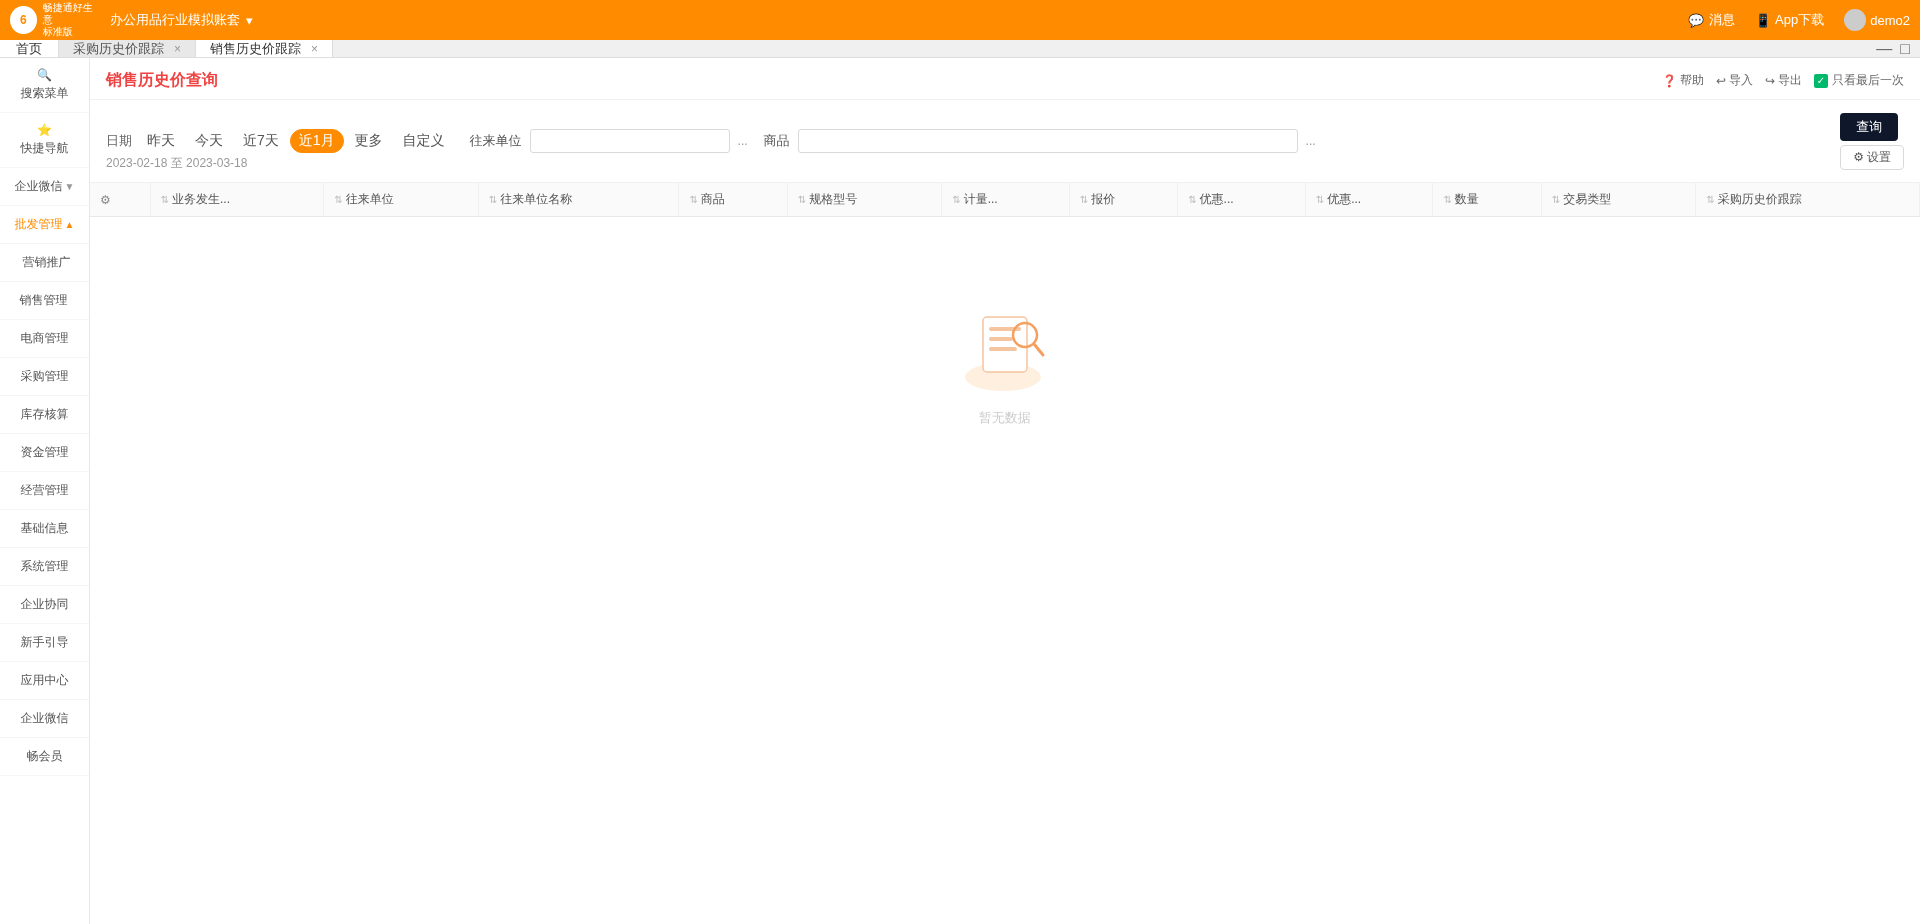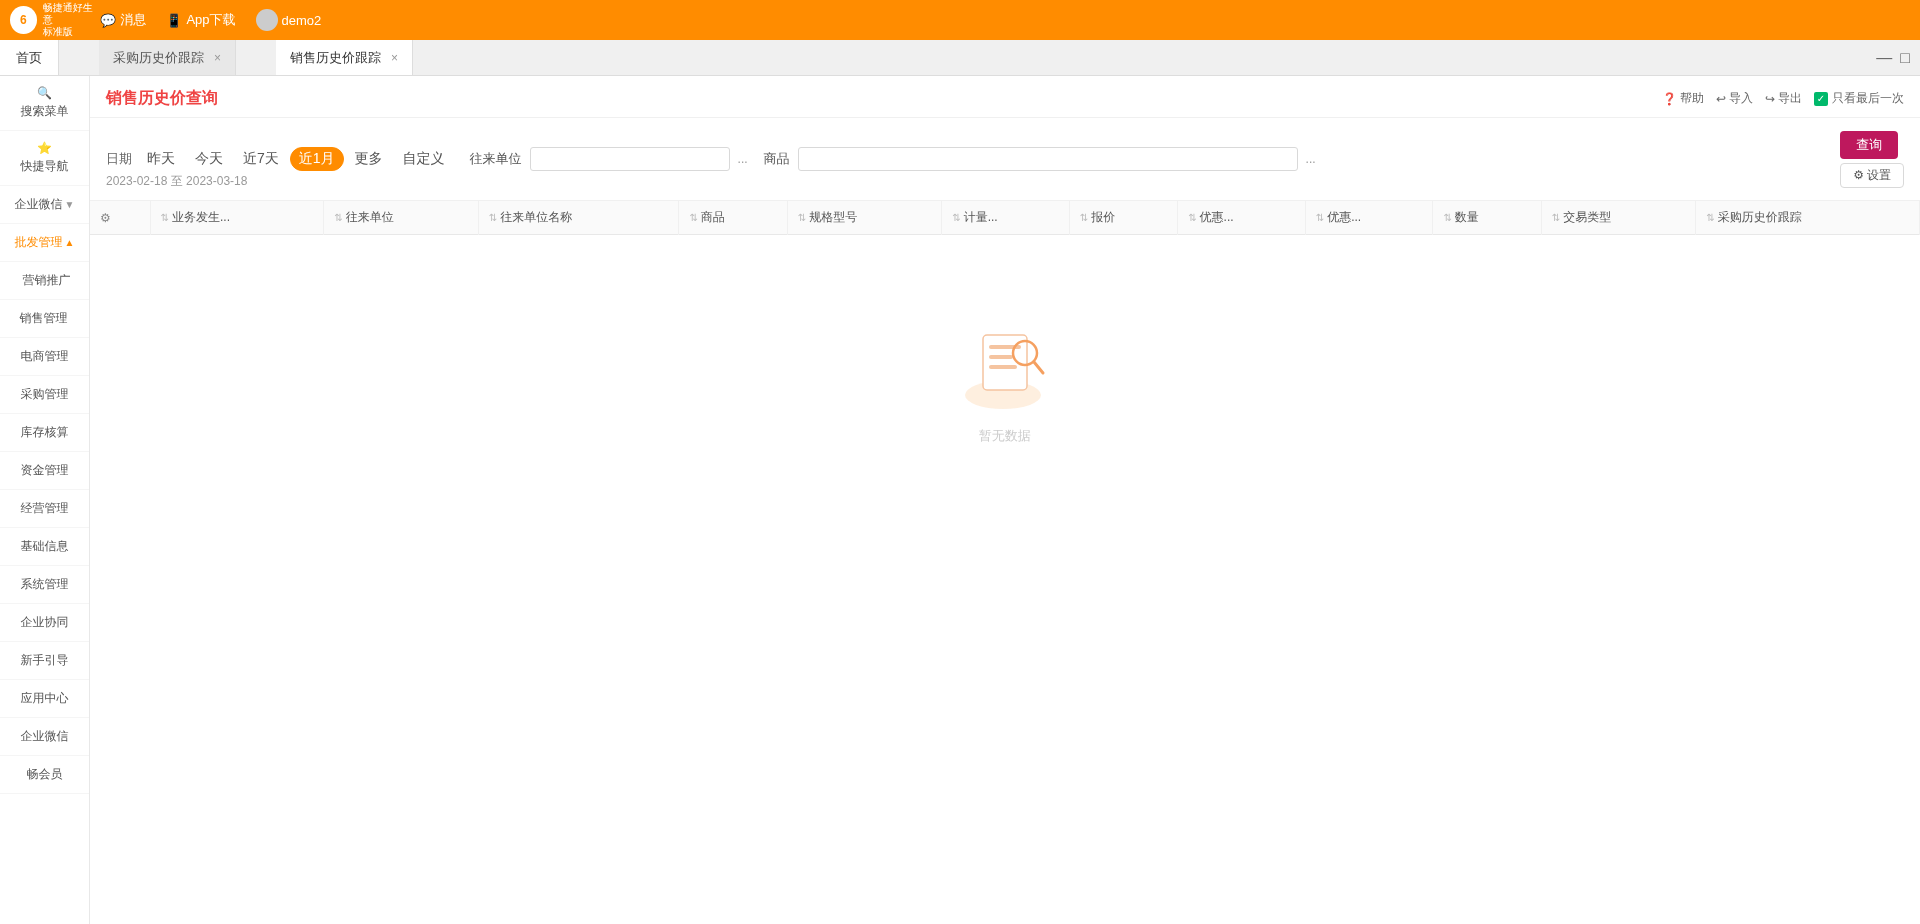--- a/index.html
+++ b/index.html
@@ -49,27 +49,26 @@
       gap: 20px;
       color: #fff;
       font-size: 13px;
     }
     .top-bar-right .btn-item {
       display: flex; align-items: center; gap: 4px; cursor: pointer;
     }
 
     
     .tab-bar {
-      height: 36px;
+      height: 18px;
       background: #f0f0f0;
       display: flex;
       align-items: stretch;
       flex-shrink: 0;
       border-bottom: 1px solid #ddd;
-      gap: 40px;
     }
     .tab-home {
       padding: 0 16px;
       display: flex; align-items: center;
       background: #fff;
       font-size: 13px;
       color: #333;
       cursor: pointer;
       border-right: 1px solid #ddd;
     }
@@ -225,21 +224,21 @@
       width: 180px;
       color: #333;
       outline: none;
     }
     .filter-dots { color: #999; font-size: 12px; cursor: pointer; }
     .filter-actions {
       margin-left: auto;
       display: flex; align-items: flex-start; flex-direction: column; gap: 4px;
     }
     .btn-query {
-      background: #be185d;
+      background: #0f172a;
       color: #fff;
       border: none;
       border-radius: 4px;
       padding: 5px 16px;
       font-size: 13px;
       cursor: pointer;
     }
     .btn-settings {
       background: #fff;
       color: #555;
@@ -310,20 +309,24 @@
 
   <div class="top-bar">
     <div class="top-bar-logo">
       <div class="logo-icon">
         <span>6</span>
       </div>
       <div class="logo-text">
         <span>畅捷通好生意</span><br>
         <span>标准版</span>
       </div>
+    </div>
+    <div class="top-bar-title">
+      <span>办公用品行业模拟账套</span>
+      <span class="dropdown">▾</span>
     </div>
     <div class="top-bar-right">
       <div class="btn-item">
         <span>💬</span>
         <span>消息</span>
       </div>
       <div class="btn-item">
         <span>📱</span>
         <span>App下载</span>
       </div>

